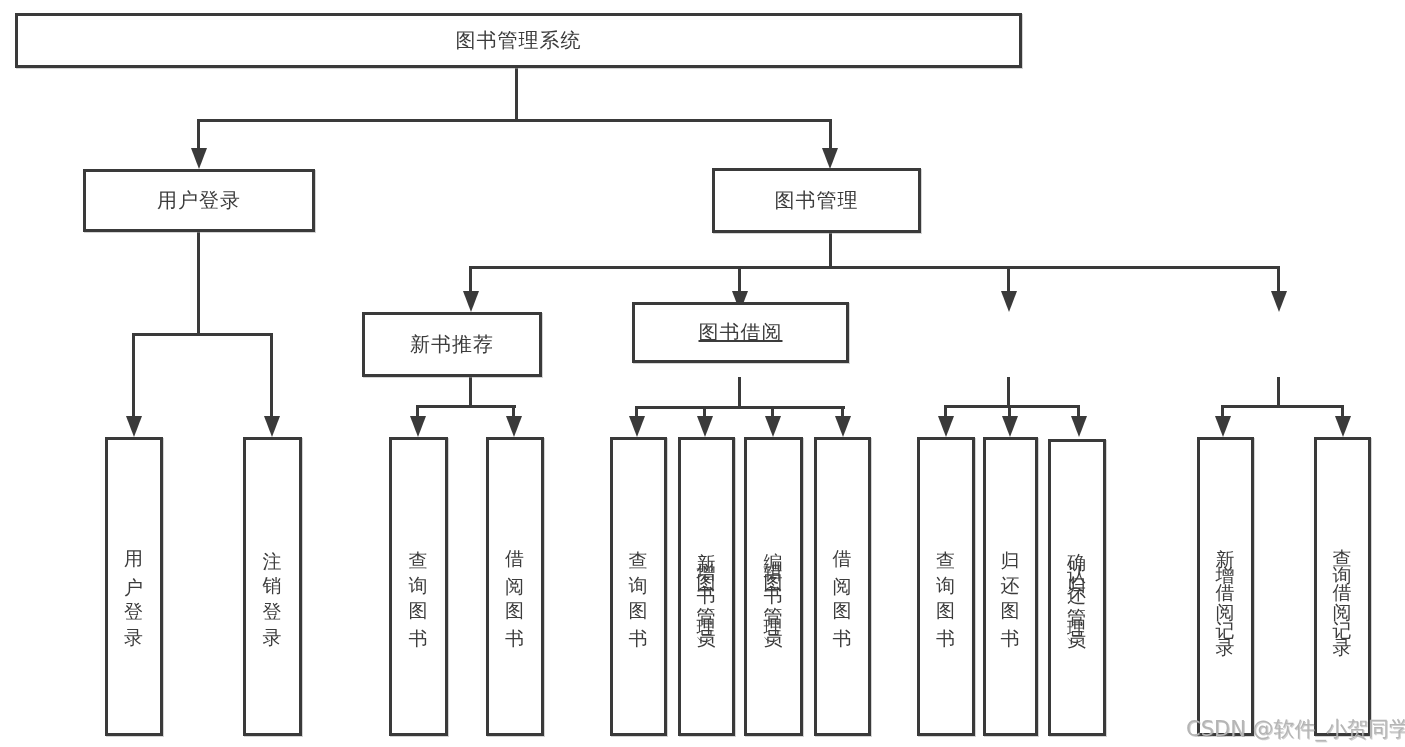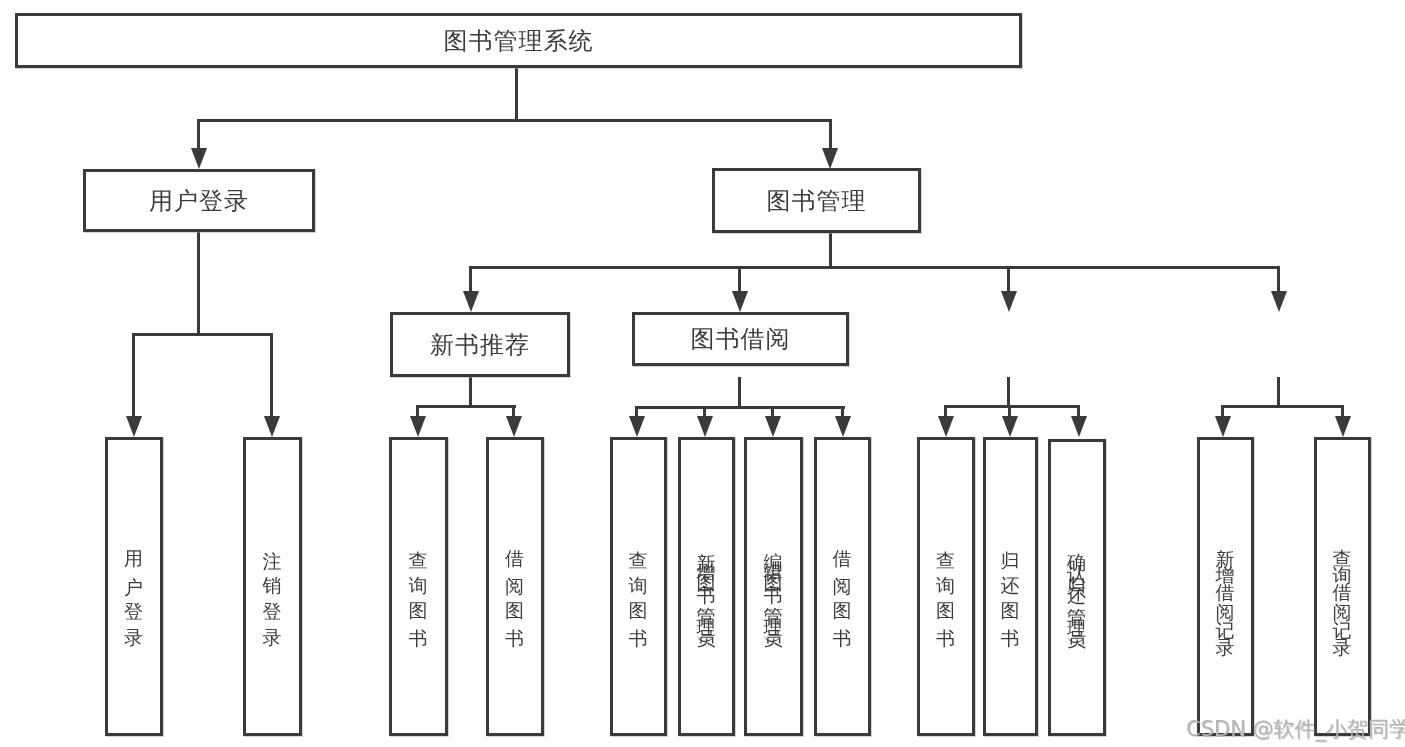--- a/index.html
+++ b/index.html
@@ -12,21 +12,21 @@
     overflow:hidden;
   }
   .box{
     position:absolute;
     box-sizing:border-box;
     background:#ffffff;
     border:3px solid #3a3a3a;
     display:flex;align-items:center;justify-content:center;
     box-shadow:1px 1px 0 rgba(160,160,160,.45);
   }
-  .hlabel{font-size:24px;letter-spacing:1px;white-space:nowrap;text-align:right;}
+  .hlabel{font-size:20px;letter-spacing:1px;white-space:nowrap;text-align:right;}
   .leaf{border-width:3px;}
   .vtext{
     writing-mode:vertical-rl;
     font-size:19px;
     line-height:1;
     white-space:nowrap;
   }
   .v4{letter-spacing:26px;}
   .v6{letter-spacing:18px;}
   .v8{letter-spacing:11px;}
@@ -120,24 +120,24 @@
     <span class="hlabel">图书管理系统</span>
   </div>
 
   <div class="box" style="left:83px;top:169px;width:232px;height:63px;">
     <span class="hlabel">用户登录</span>
   </div>
   <div class="box" style="left:712px;top:168px;width:209px;height:65px;">
     <span class="hlabel">图书管理</span>
   </div>
 
-  <div class="box" style="left:362px;top:312px;width:180px;height:65px;margin-left:28px;">
+  <div class="box" style="left:362px;top:312px;width:180px;height:65px;">
     <span class="hlabel">新书推荐</span>
   </div>
-  <div class="box" style="left:632px;top:312px;width:217px;height:54px;">
+  <div class="box" style="left:632px;top:302px;width:217px;height:61px;text-decoration:underline;">
     <span class="hlabel">图书借阅</span>
   </div>
 
   <div class="box leaf" style="left:105px;top:437px;width:58px;height:299px;">
     <span class="vtext v4">用户登录</span>
   </div>
   <div class="box leaf" style="left:243px;top:437px;width:59px;height:299px;">
     <span class="vtext v4">注销登录</span>
   </div>
 

